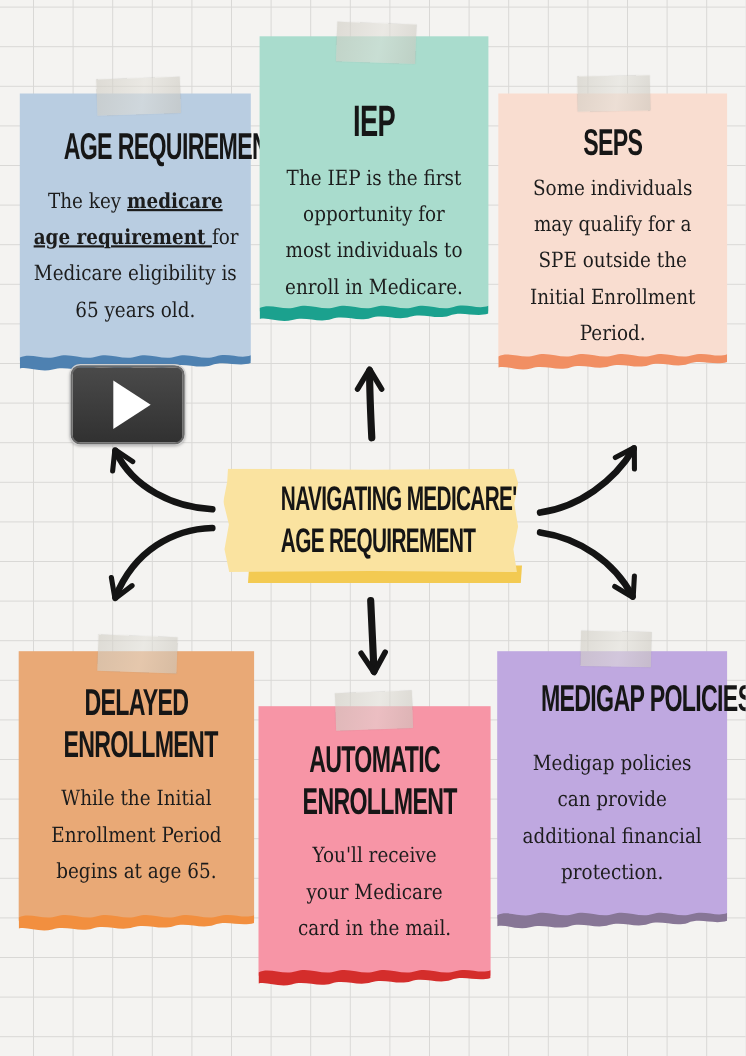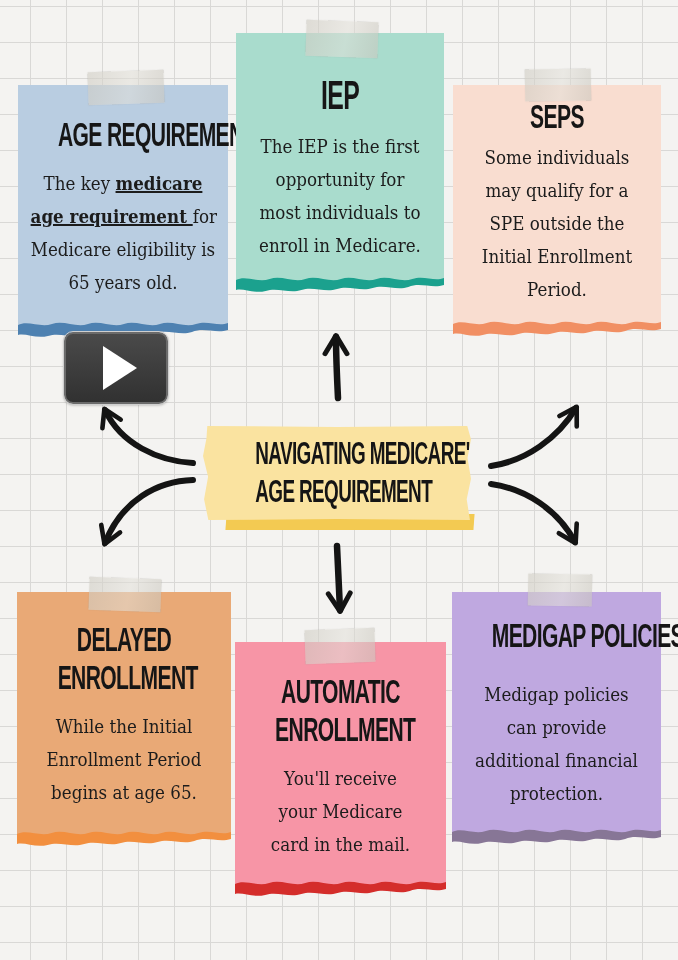--- a/index.html
+++ b/index.html
@@ -118,35 +118,35 @@
     </h2>
     <p class="card-body" style="margin-top:14px;"><span>The key </span><span style="font-weight: 700; text-decoration: underline 2px;">medicare
 age requirement </span><span>for
 Medicare eligibility is
 65 years old.</span></p>
     <svg class="torn" viewBox="0 0 210 26" preserveAspectRatio="none">
       <path d="M0,10 C10,5 22,13 34,9 C46,5 58,13 70,9 C82,5 94,13 106,9 C118,5 130,13 142,9 C154,5 166,13 178,9 C190,5 200,12 210,8 L210,15 C198,19 186,12 174,17 C162,21 150,14 138,18 C126,22 114,15 102,19 C90,23 78,16 66,20 C54,24 42,17 30,21 C18,24 8,18 0,20 Z" style="fill: rgb(78, 129, 177);"></path>
     </svg>
   </div>
 
-  <div class="card" style="left: 236px; top: 33px; width: 208px; height: 250px; padding-top: 40px; background-color: rgb(169, 220, 205);">
+  <div class="card" style="left: 236px; top: 33px; width: 208px; height: 250px; padding-top: 56px; background-color: rgb(169, 220, 205);">
     <div class="tape" style="left:70px;top:-12px;width:72px;height:36px;transform:rotate(2deg);"></div>
     <h2 class="card-title" style="font-size:40px;">
       <span class="cond one-line">IEP</span>
     </h2>
     <p class="card-body" style="margin-top:12px;">The IEP is the first
 opportunity for
 most individuals to
 enroll in Medicare.</p>
     <svg class="torn" viewBox="0 0 210 26" preserveAspectRatio="none">
       <path d="M0,10 C10,5 22,13 34,9 C46,5 58,13 70,9 C82,5 94,13 106,9 C118,5 130,13 142,9 C154,5 166,13 178,9 C190,5 200,12 210,8 L210,15 C198,19 186,12 174,17 C162,21 150,14 138,18 C126,22 114,15 102,19 C90,23 78,16 66,20 C54,24 42,17 30,21 C18,24 8,18 0,20 Z" style="fill: rgb(27, 161, 142);"></path>
     </svg>
   </div>
 
-  <div class="card" style="left: 453px; top: 85px; width: 208px; height: 242px; padding-top: 12px; background-color: rgb(249, 221, 208);">
+  <div class="card" style="left: 453px; top: 85px; width: 208px; height: 242px; padding-top: 26px; background-color: rgb(249, 221, 208);">
     <div class="tape" style="left:72px;top:-16px;width:66px;height:32px;transform:rotate(-1deg);"></div>
     <h2 class="card-title" style="font-size:34px;">
       <span class="cond one-line">SEPS</span>
     </h2>
     <p class="card-body" style="margin-top:6px;">Some individuals
 may qualify for a
 SPE outside the
 Initial Enrollment
 Period.</p>
     <svg class="torn" viewBox="0 0 210 26" preserveAspectRatio="none">

